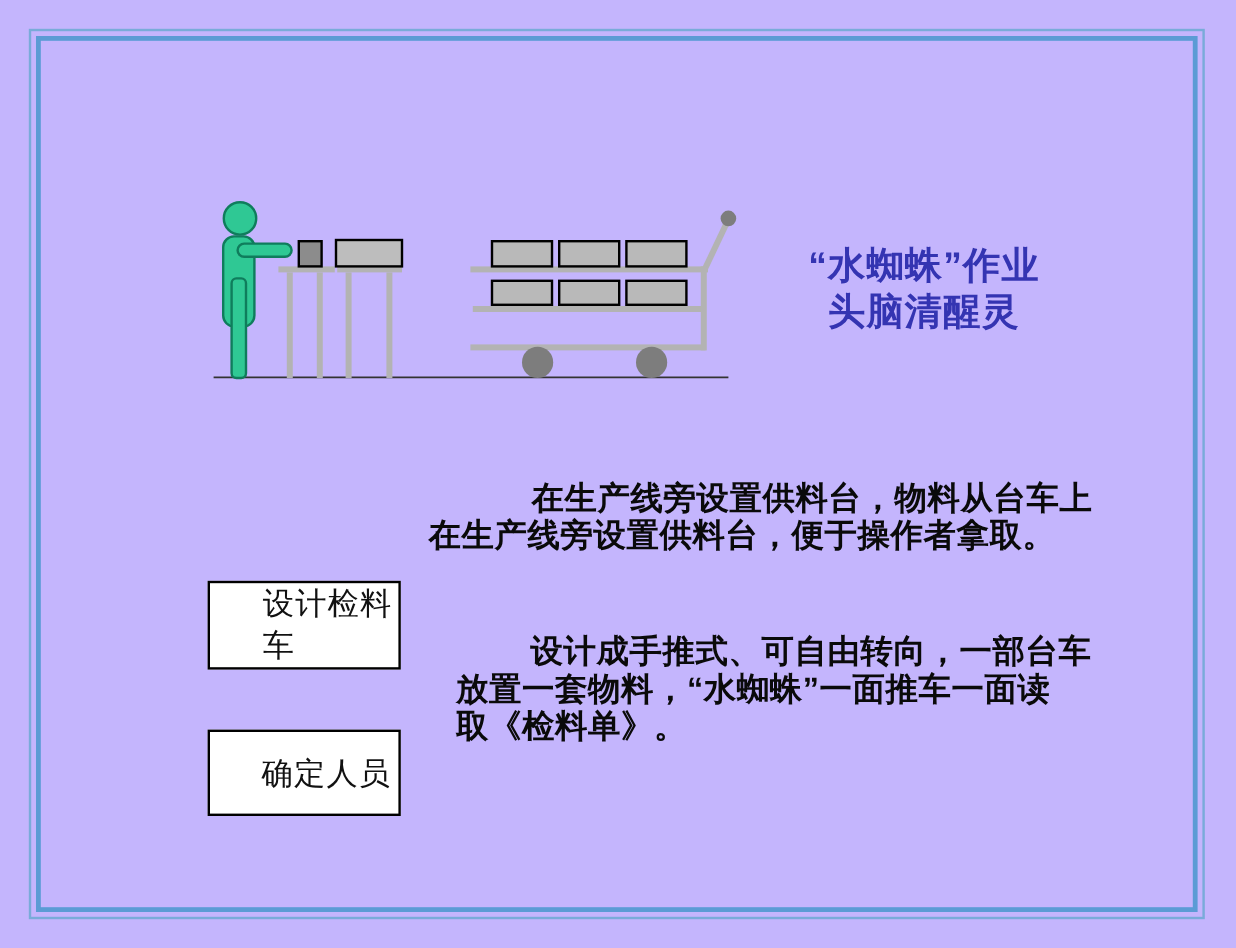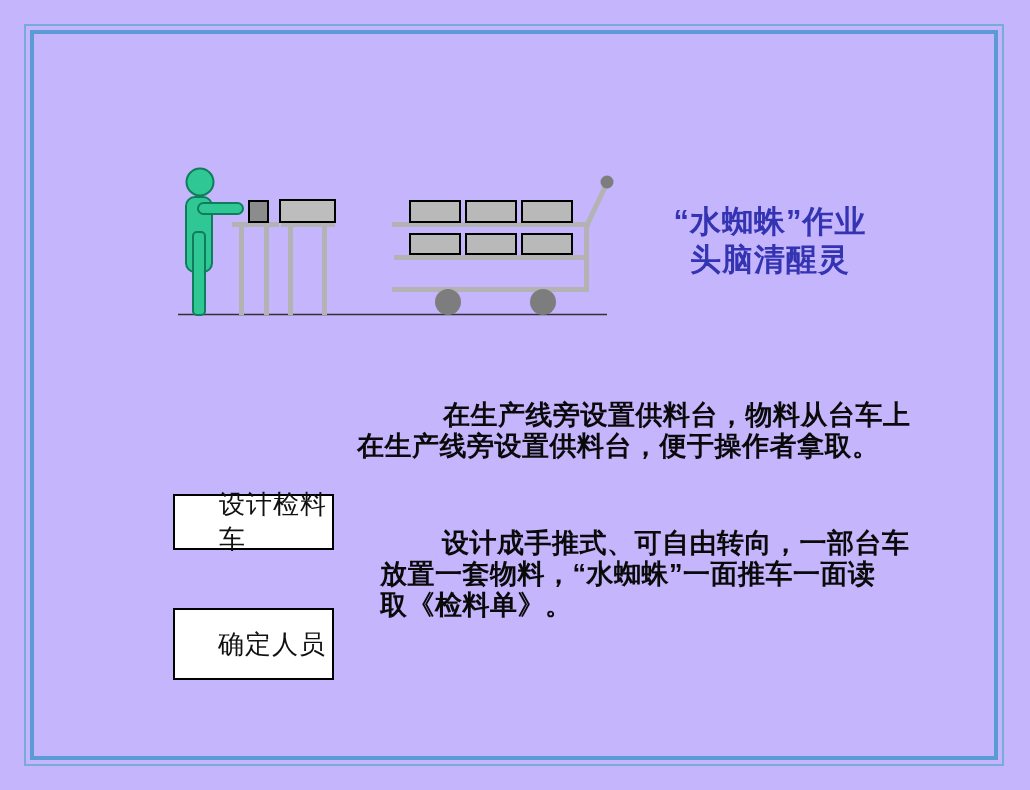--- a/index.html
+++ b/index.html
@@ -55,21 +55,21 @@
     background: #ffffff;
     box-sizing: border-box;
     display: flex;
     align-items: center;
     justify-content: center;
     font-size: 26px;
     color: #111111;
     letter-spacing: 1px;
   }
   .row1 { top: 369px; height: 75px; }
-  .row2 { top: 494px; height: 56px; padding-left: 44px; }
+  .row2 { top: 484px; height: 74px; padding-left: 44px; }
   .row3 { top: 608px; height: 72px; padding-left: 37px; }
   .para {
     position: absolute;
     color: #0a0a0a;
     font-weight: bold;
     font-size: 27px;
   }
   .pline {
     height: 31px;
     line-height: 31px;

